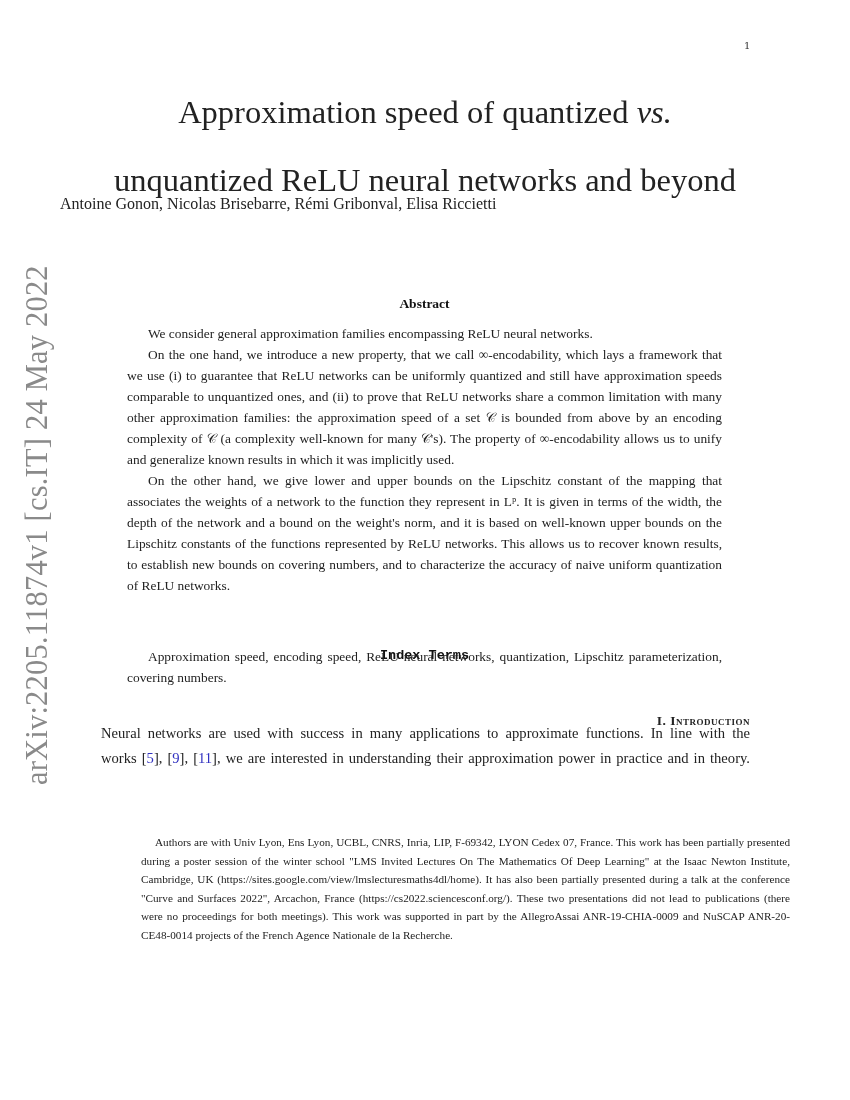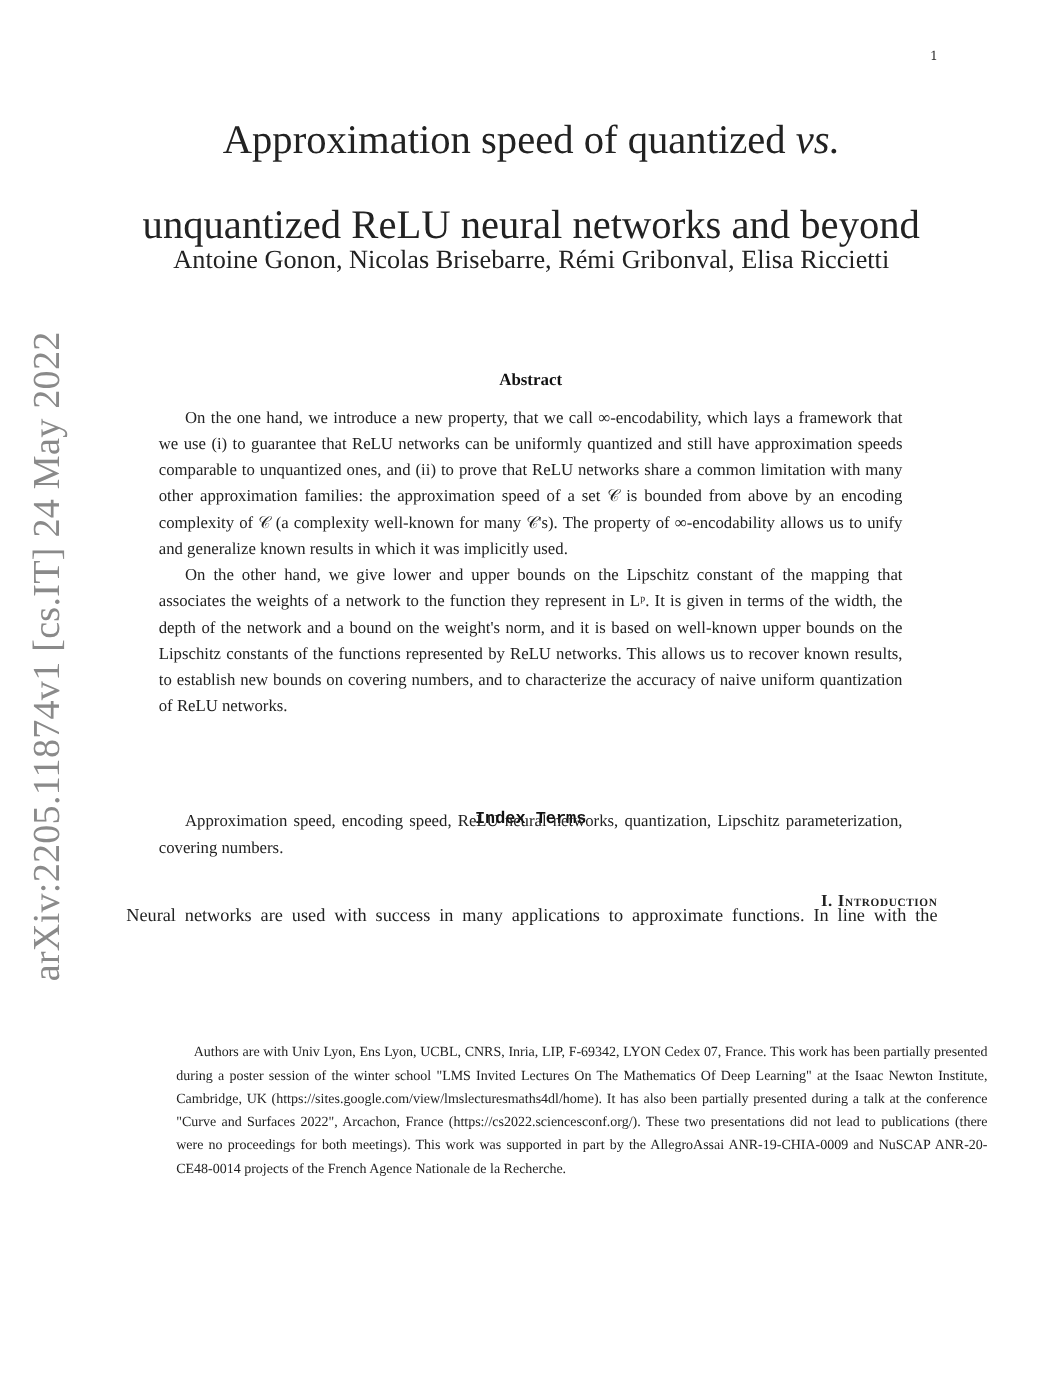--- a/index.html
+++ b/index.html
@@ -12,22 +12,22 @@
     position:absolute; left:20px; top:785px; transform-origin:0 0; transform:rotate(-90deg);
     white-space:nowrap; font-size:30.5px; color:#8a8a8a; letter-spacing:0.2px;
     font-family:"Liberation Serif",serif;
   }
   .title {
     position:absolute; top:78px; left:60px; width:730px; text-align:center;
     font-family:"Liberation Serif",serif; font-size:32.5px; line-height:68px; color:#222;
   }
   .title em { font-style:italic;text-align:right; }
   .authors {
-    position:absolute; top:195px; left:60px; width:730px; text-align:center;
-    font-family:"Liberation Serif",serif; font-size:21px; color:#222;
+    position:absolute; top:195px; left:60px; width:730px; 
+    font-family:"Liberation Serif",serif; font-size:16px; color:#222;
   }
   .section-heading {
     position:absolute; left:127px; width:595px; text-align:center;
     font-family:"Liberation Serif",serif; font-weight:bold; font-size:13.5px; color:#111;
   }
   .abstract-body {
     position:absolute; left:127px; width:595px; top:323px;
     font-family:"Liberation Serif",serif; font-size:13.4px; line-height:21px; text-align:justify; color:#222;
   }
   .abstract-body p, .index-body p, .intro-body p, .footnote p { margin:0; text-indent:21px; }
@@ -61,31 +61,33 @@
 <div class="title">
   <div><span>Approximation speed of quantized </span><em>vs.</em></div>
   <div>unquantized ReLU neural networks and beyond</div>
 </div>
 
 <div class="authors">Antoine Gonon, Nicolas Brisebarre, Rémi Gribonval, Elisa Riccietti</div>
 
 <div class="section-heading" style="top:296px;">Abstract</div>
 
 <div class="abstract-body">
+  <p>We consider general approximation families encompassing ReLU neural networks.</p>
   <p>On the one hand, we introduce a new property, that we call ∞-encodability, which lays a framework that we use (i) to guarantee that ReLU networks can be uniformly quantized and still have approximation speeds comparable to unquantized ones, and (ii) to prove that ReLU networks share a common limitation with many other approximation families: the approximation speed of a set 𝒞 is bounded from above by an encoding complexity of 𝒞 (a complexity well-known for many 𝒞's). The property of ∞-encodability allows us to unify and generalize known results in which it was implicitly used.</p>
   <p>On the other hand, we give lower and upper bounds on the Lipschitz constant of the mapping that associates the weights of a network to the function they represent in Lᵖ. It is given in terms of the width, the depth of the network and a bound on the weight's norm, and it is based on well-known upper bounds on the Lipschitz constants of the functions represented by ReLU networks. This allows us to recover known results, to establish new bounds on covering numbers, and to characterize the accuracy of naive uniform quantization of ReLU networks.</p>
 </div>
 
 <div class="section-heading" style="top:648px;font-family:Liberation Mono, monospace;">Index Terms</div>
 
 <div class="index-body">
   <p>Approximation speed, encoding speed, ReLU neural networks, quantization, Lipschitz parameterization, covering numbers.</p>
 </div>
 
 <div class="intro-heading">I. Introduction</div>
 
 <div class="intro-body">
   <p>Neural networks are used with success in many applications to approximate functions. In line with the</p>
+  <p><span>works </span>[<a class="cite">5</a>], [<a class="cite">9</a>], [<a class="cite">11</a>]<span>, we are interested in understanding their approximation power in practice and in theory.</span></p>
 </div>
 
 <div class="footnote">
   <p>Authors are with Univ Lyon, Ens Lyon, UCBL, CNRS, Inria, LIP, F-69342, LYON Cedex 07, France. This work has been partially presented during a poster session of the winter school "LMS Invited Lectures On The Mathematics Of Deep Learning" at the Isaac Newton Institute, Cambridge, UK (https://sites.google.com/view/lmslecturesmaths4dl/home). It has also been partially presented during a talk at the conference "Curve and Surfaces 2022", Arcachon, France (https://cs2022.sciencesconf.org/). These two presentations did not lead to publications (there were no proceedings for both meetings). This work was supported in part by the AllegroAssai ANR-19-CHIA-0009 and NuSCAP ANR-20-CE48-0014 projects of the French Agence Nationale de la Recherche.</p>
 </div>
 
 </body></html>

